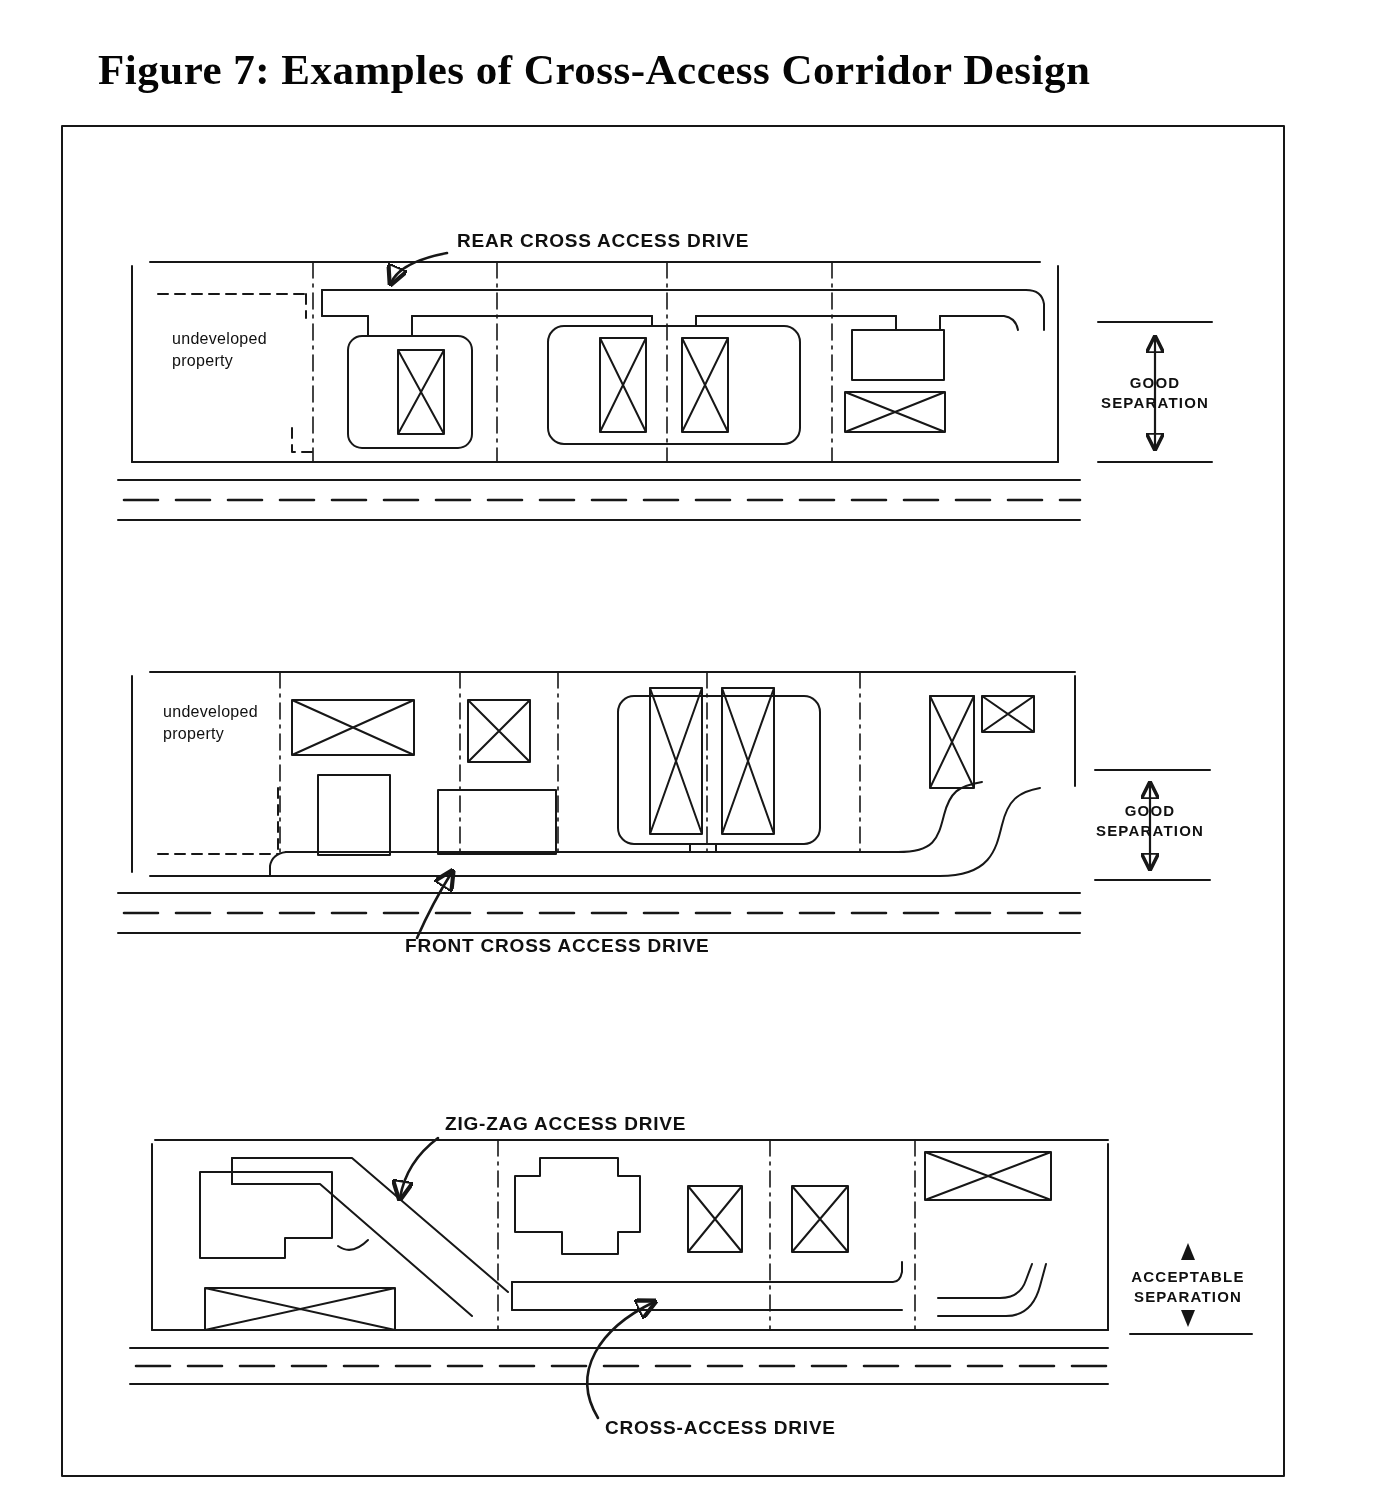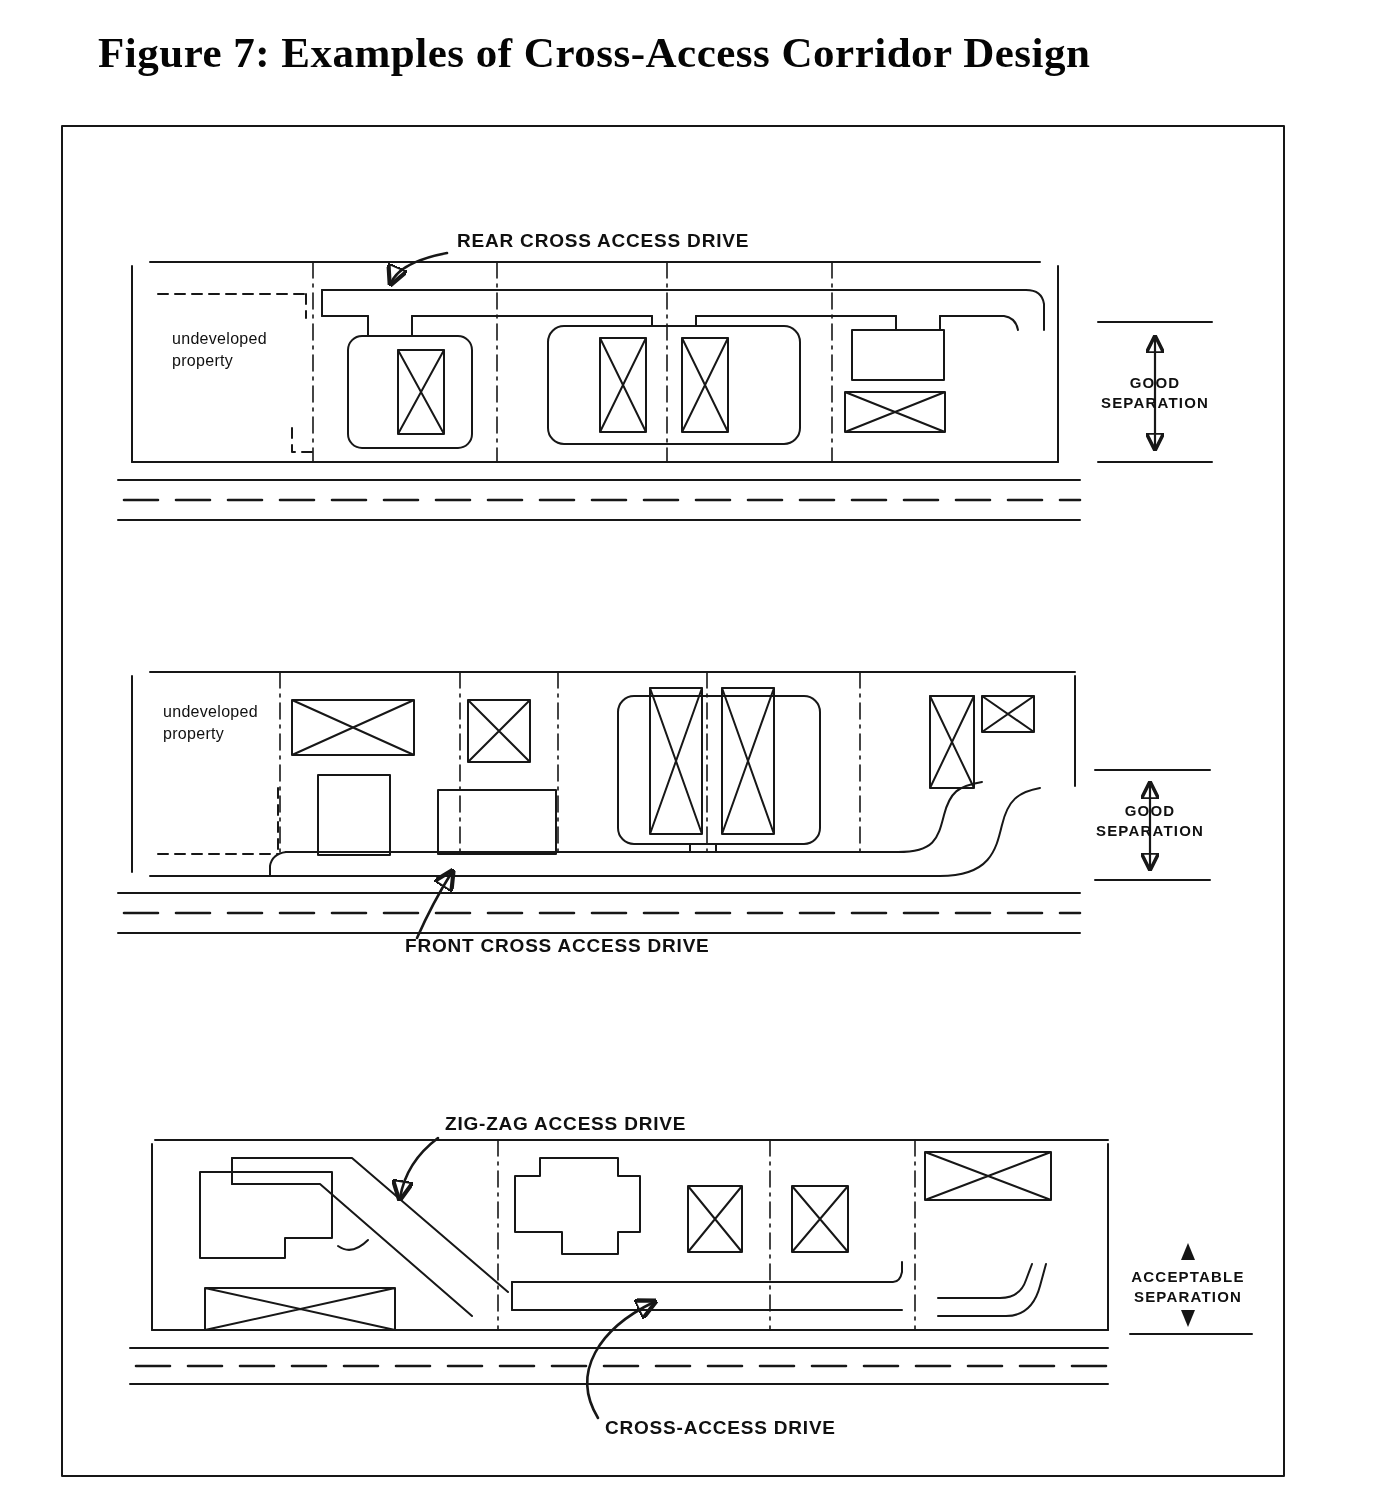--- a/index.html
+++ b/index.html
@@ -5,21 +5,21 @@
   * { margin:0; padding:0; box-sizing:border-box; }
   html,body { background:#ffffff; }
   body {
     position:relative;
     width:1374px; height:1511px;
     font-family:"Liberation Sans", sans-serif;
     color:#0d0d0d;
     overflow:hidden;
   }
   .page-title {
-    position:absolute; left:98px; top:28px;
+    position:absolute; left:98px; top:45px;
     font-family:"Liberation Serif", serif;
     font-weight:bold; font-size:43px; letter-spacing:0.5px;
     color:#050505;
     white-space:nowrap;
   }
   svg.diagram { position:absolute; left:0; top:0; }
 
   
   .ink path, .ink rect, .ink line, .ink polyline {
     fill:none; stroke:#171717; stroke-width:2; stroke-linecap:round; stroke-linejoin:round;

